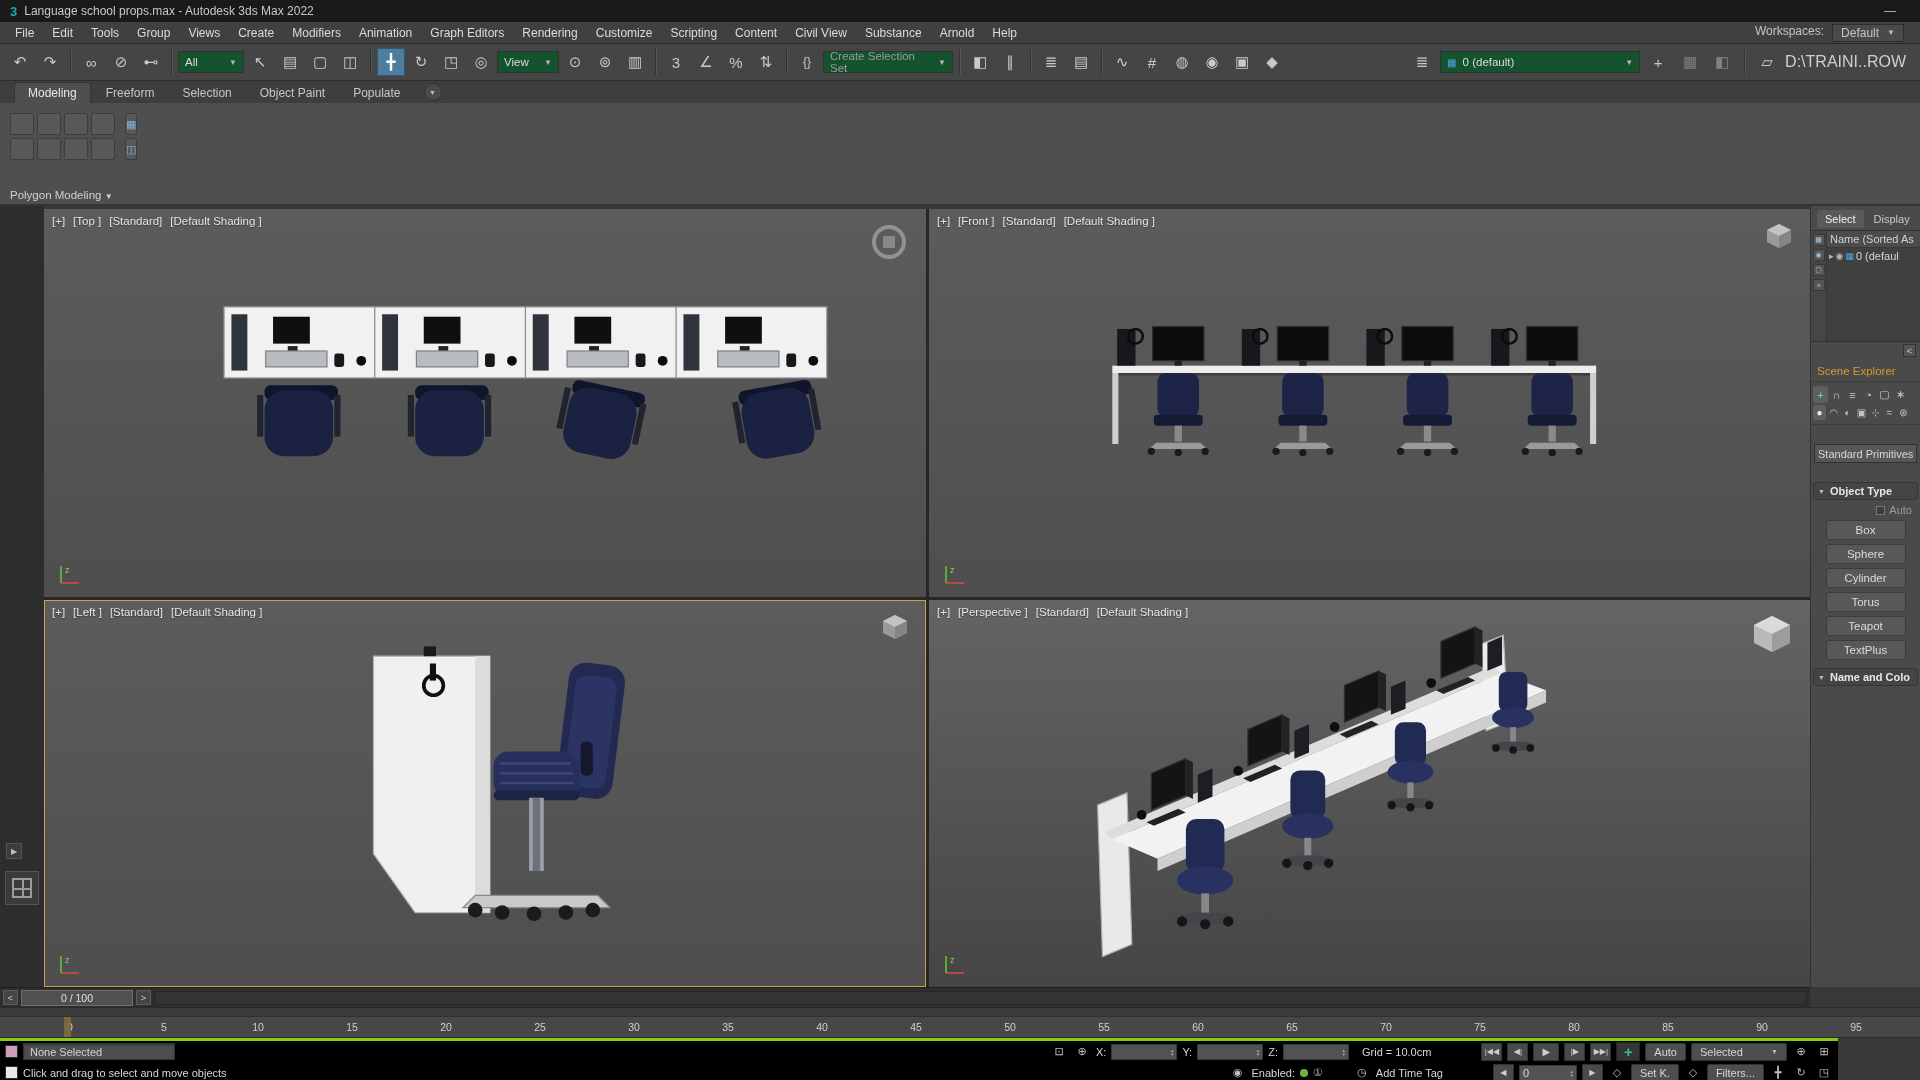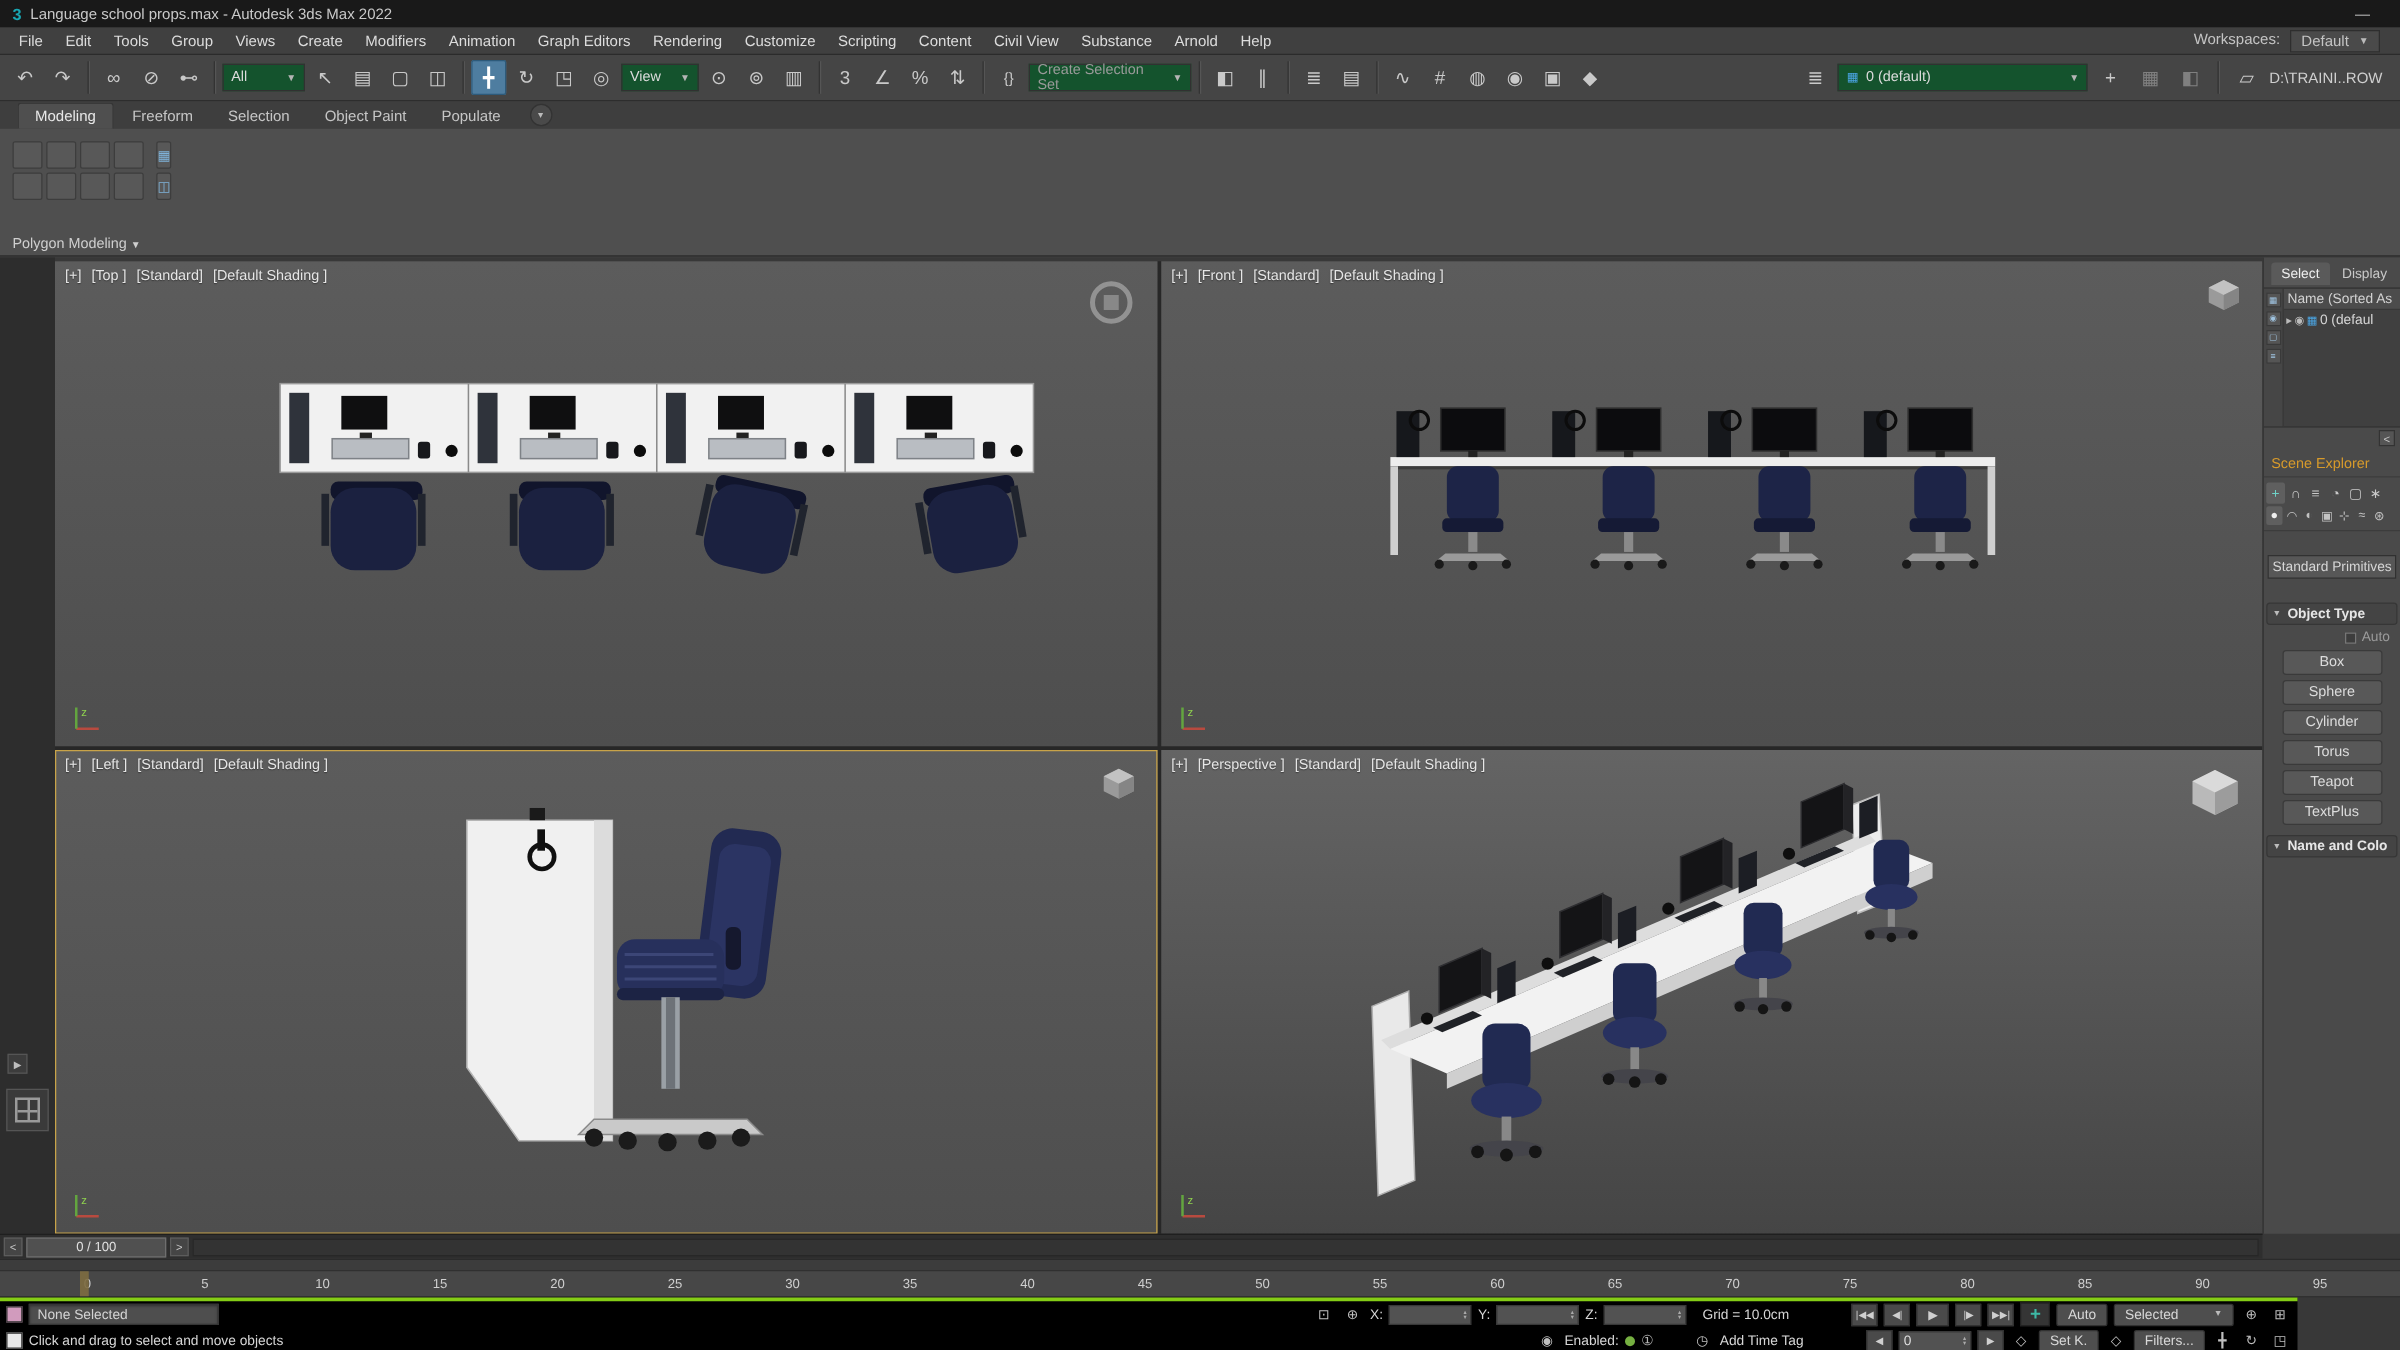--- a/index.html
+++ b/index.html
@@ -230,21 +230,21 @@
     <span class="combo" style="width:200px">
       <span style="color:#4aa3e0;font-size:10px">▦</span>
       <span>0 (default)</span>
       <span class="arr">▼</span>
     </span>
     <span class="tb-btn">+</span>
     <span class="tb-btn dim">▦</span>
     <span class="tb-btn dim">◧</span>
     <span class="tb-sep"></span>
     <span class="tb-btn">▱</span>
-    <span style="font-size:12px;color:#cfcfcf">D:\TRAINI..ROW</span>
+    <span style="font-size:16px;color:#cfcfcf">D:\TRAINI..ROW</span>
   </div>
 </div>
 
 <div id="ribbon-tabs">
   <span class="rtab active">Modeling</span>
   <span class="rtab">Freeform</span>
   <span class="rtab">Selection</span>
   <span class="rtab">Object Paint</span>
   <span class="rtab">Populate</span>
   <span id="ribbon-cfg">▼</span>

